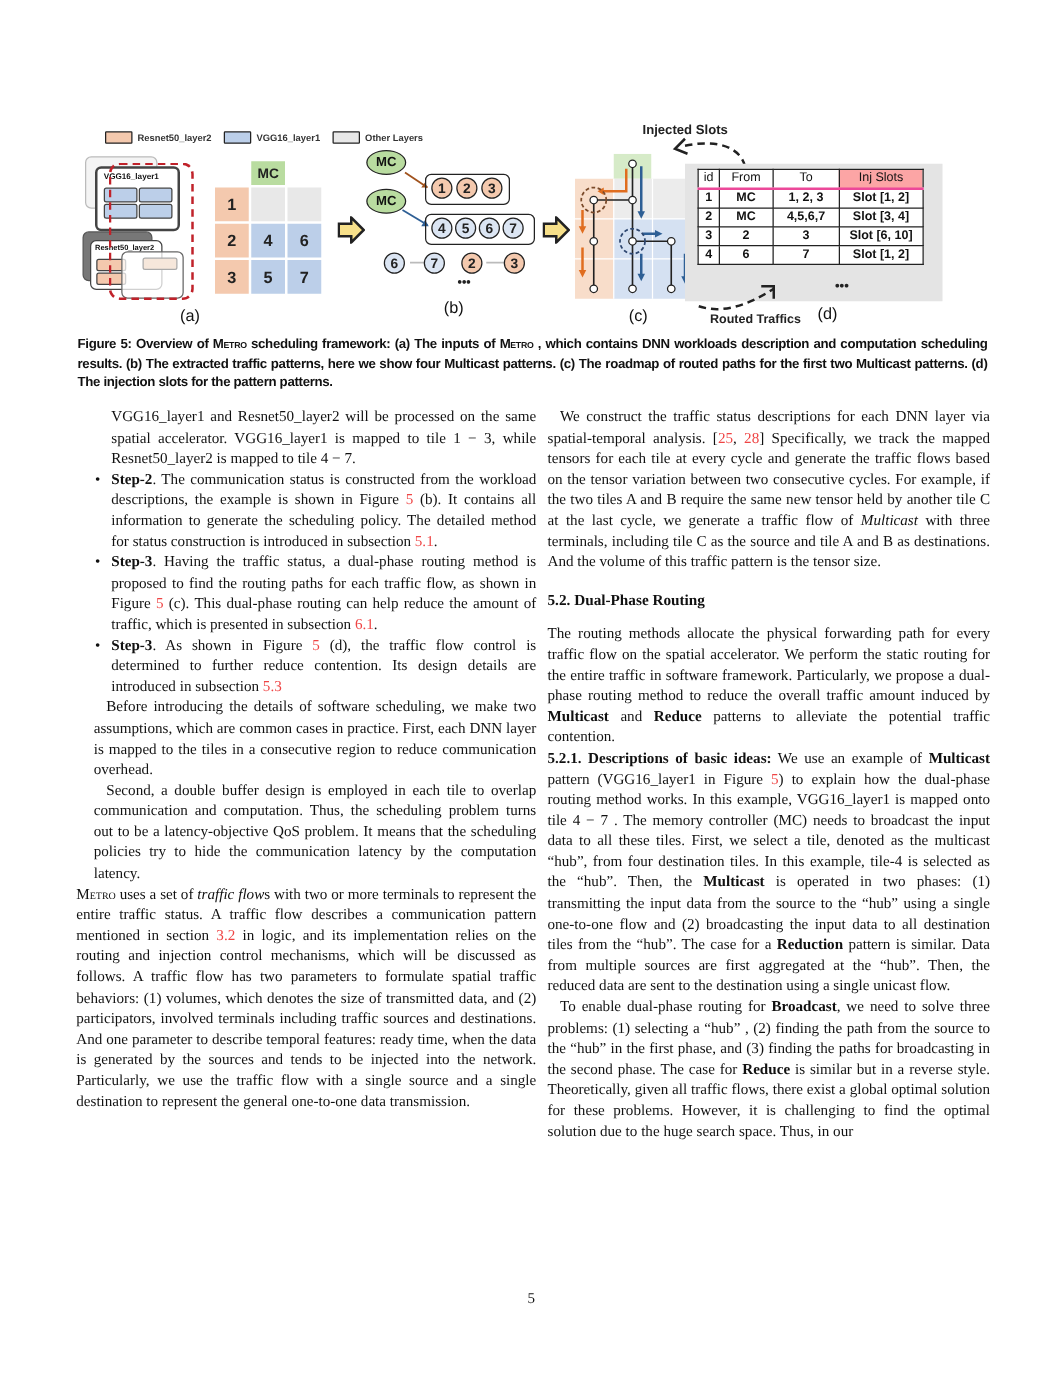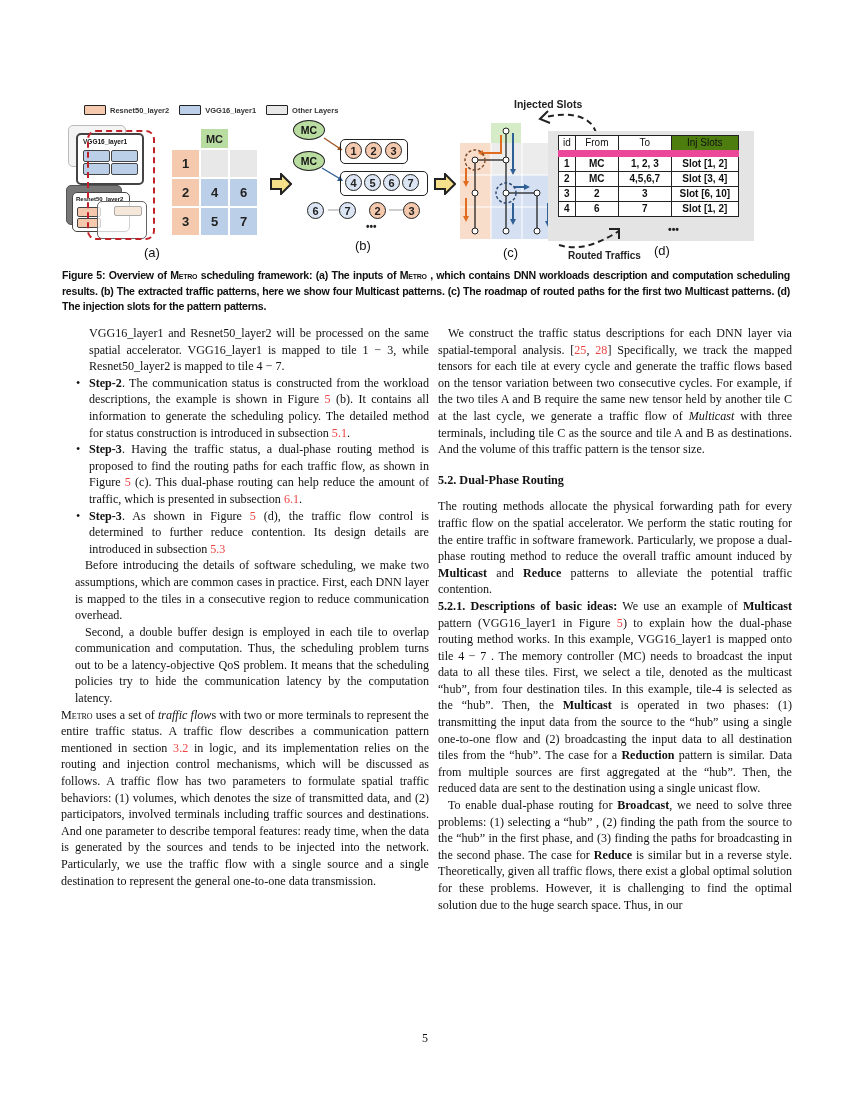--- a/index.html
+++ b/index.html
@@ -31,22 +31,22 @@
   
   .node { position: absolute; width: 17px; height: 17px; border-radius: 50%; border: 1.5px solid #222; display: flex; align-items: center; justify-content: center; font-family: "Liberation Sans", sans-serif; font-weight: bold; font-size: 11px; color: #222; box-sizing: border-box; }
   .mc-node { position: absolute; width: 32px; height: 20px; border-radius: 50%; border: 1.5px solid #222; background: #b9dca0; display: flex; align-items: center; justify-content: center; font-family: "Liberation Sans", sans-serif; font-weight: bold; font-size: 10.5px; box-sizing: border-box; }
   .group-box { position: absolute; border: 1.8px solid #222; border-radius: 5px; }
 
   
   .table-bg { position: absolute; left: 486px; top: 36px; width: 206px; height: 110px; background: #e4e4e4; }
   table.inj { position: absolute; left: 496px; top: 40px; border-collapse: collapse; font-family: "Liberation Sans", sans-serif; font-size: 10px; font-weight: bold; background: #fff; }
   table.inj th, table.inj td { border: 1.5px solid #222; padding: 1px 4px; text-align: center; height: 12px; line-height: 12px; }
   table.inj th { font-weight: normal; }
-  table.inj thead { border-bottom: 7px solid #ec4899; }
-  table.inj th.inj-col { background: #4d7c0f; }
+  table.inj thead { border-bottom: 2px solid #ec4899; }
+  table.inj th.inj-col { background: #fca5a5; }
   .annot { position: absolute; font-family: "Liberation Sans", sans-serif; font-weight: bold; font-size: 10.5px; color: #222; padding-left: 12px; }
 
   
   .caption { position: absolute; left: 62px; top: 268px; width: 728px; font-family: "Liberation Sans", "DejaVu Sans", sans-serif; font-size: 10.6px; font-weight: bold; line-height: 15.5px; text-align: justify; letter-spacing: -0.25px; color: #111; }
   .sc { font-variant: small-caps; }
 
   
   .col { position: absolute; top: 325px; width: 354px; font-size: 12.1px; line-height: 16.6px; text-align: justify; hyphens: auto; }
   .col.left { left: 75px; }
   .col.right { left: 438px; }

